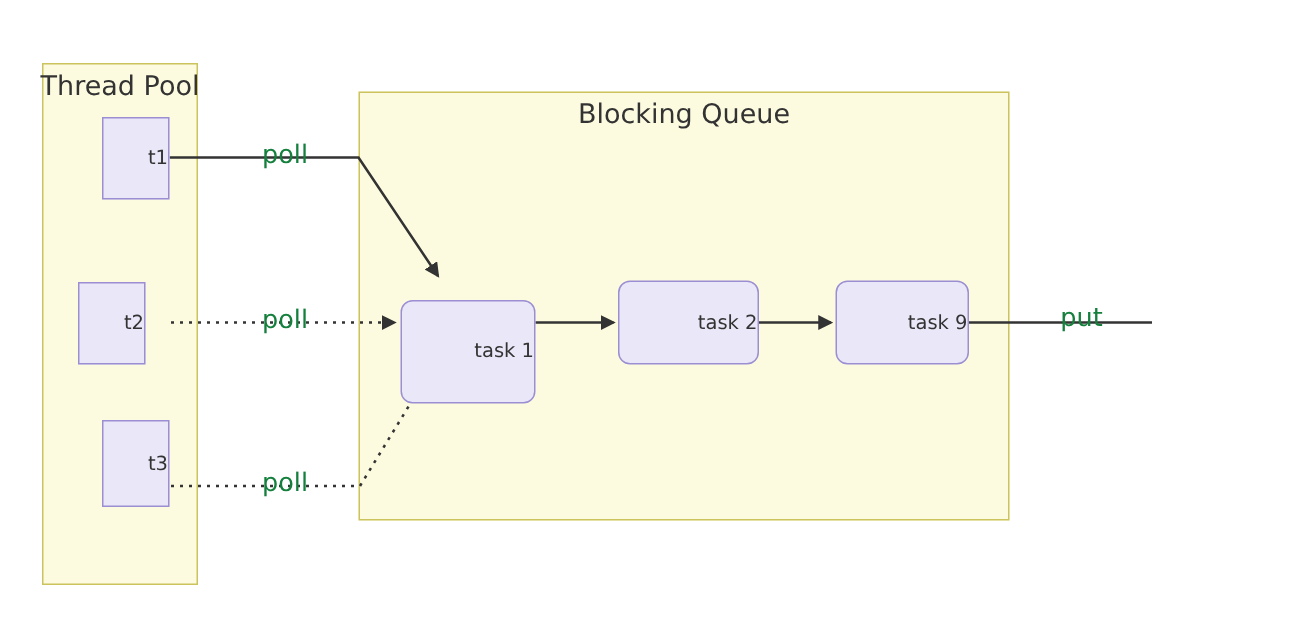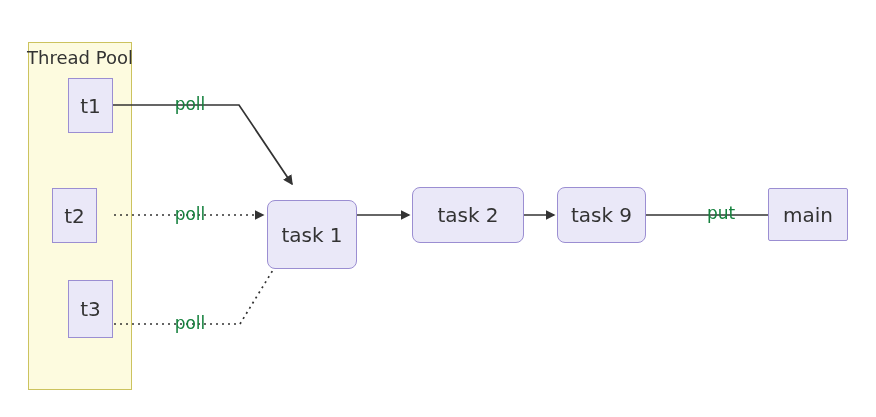--- a/index.html
+++ b/index.html
@@ -34,31 +34,31 @@
   }
   .thread-pool { left: 28px; top: 42px; width: 104px; height: 348px; }
   .blocking-queue { left: 239px; top: 61px; width: 434px; height: 286px; }
   .node {
     position: absolute;
     background: #eae8f8;
     border: 1px solid #9b8ed2;
     box-sizing: border-box;
     display: flex;
     align-items: center;
-    justify-content: center;
-    font-size: 20px;
+    justify-content: flex-end;
+    font-size: 13px;
     color: #333333;
     white-space: nowrap;
   }
   .node.rounded { border-radius: 8px; }
   .node-t1 { left: 68px; top: 78px; width: 45px; height: 55px; }
   .node-t2 { left: 52px; top: 188px; width: 45px; height: 55px; }
   .node-t3 { left: 68px; top: 280px; width: 45px; height: 58px; }
   .node-task1 { left: 267px; top: 200px; width: 90px; height: 69px; }
-  .node-task2 { left: 412px; top: 187px; width: 112px; height: 56px; }
+  .node-task2 { left: 412px; top: 187px; width: 94px; height: 56px; }
   .node-task3 { left: 557px; top: 187px; width: 89px; height: 56px; }
   .node-main  { left: 768px; top: 188px; width: 80px; height: 53px; border-radius: 2px; }
   .edges-layer {
     position: absolute;
     left: 0; top: 0;
     width: 876px; height: 417px;
     pointer-events: none;
   }
   .edge-label {
     position: absolute;
@@ -75,20 +75,23 @@
 </style>
 </head>
 <body>
 
 <div class="canvas">
 
   <div class="group thread-pool">
     <div class="group-title">Thread Pool</div>
   </div>
 
+  <div class="group blocking-queue">
+    <div class="group-title">Blocking Queue</div>
+  </div>
 
   <svg class="edges-layer" viewBox="0 0 876 417" xmlns="http://www.w3.org/2000/svg">
     <defs>
       <marker id="arrowhead" markerWidth="10" markerHeight="10" refX="8.5" refY="5" orient="auto" markerUnits="userSpaceOnUse">
         <path d="M0,0 L10,5 L0,10 z" fill="#333333"></path>
       </marker>
     </defs>
 
     <polyline points="113,105 239,105 292,184" fill="none" stroke="#333333" stroke-width="1.7" marker-end="url(#arrowhead)"></polyline>
 
@@ -119,17 +122,14 @@
   </div>
   <div class="node rounded node-task1">
     <span>task 1</span>
   </div>
   <div class="node rounded node-task2">
     <span>task 2</span>
   </div>
   <div class="node rounded node-task3">
     <span>task 9</span>
   </div>
-  <div class="node node-main">
-    <span>main</span>
-  </div>
 
 </div>
 
 </body></html>

